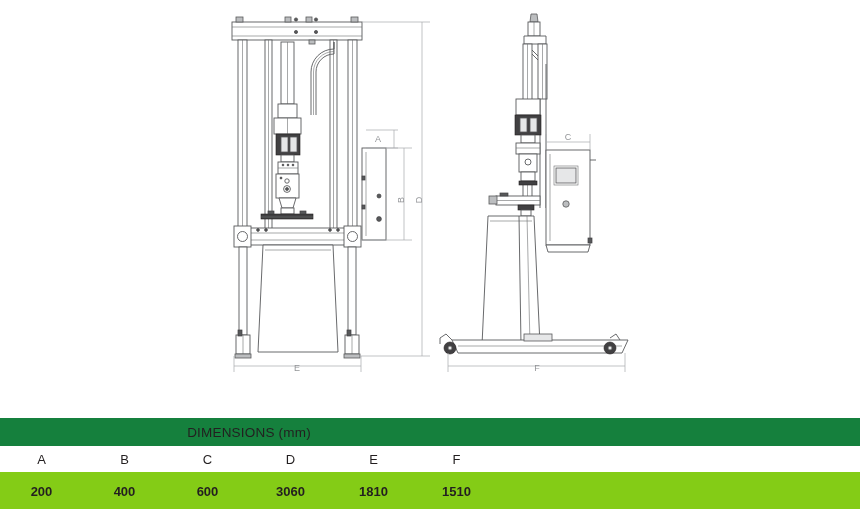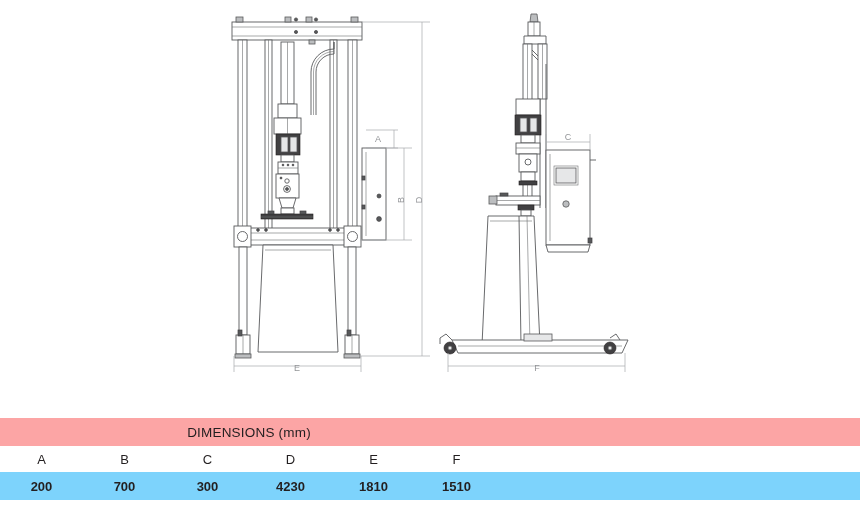--- a/index.html
+++ b/index.html
@@ -34,31 +34,31 @@
     top: 418px;
     width: 860px;
     border-collapse: collapse;
     table-layout: fixed;
   }
   #dimensions-table td {
     padding: 0;
     margin: 0;
   }
   .row-title {
-    background: #fca5a5;
+    background: #15803d;
     height: 28px;
     margin-left: 21px;
   }
   .row-letters {
     background: #ffffff;
     height: 26px;
   }
   .row-values {
-    background: #7dd3fc;
-    height: 28px;
+    background: #84cc16;
+    height: 38px;
   }
   .title-cell {
     font-size: 13.5px;
     color: #231f20;
     text-align: center;
     vertical-align: middle;
     letter-spacing: 0.2px;
   }
   .letter-cell {
     font-size: 13px;
@@ -359,21 +359,21 @@
       <td class="letter-cell">A</td>
       <td class="letter-cell">B</td>
       <td class="letter-cell">C</td>
       <td class="letter-cell">D</td>
       <td class="letter-cell">E</td>
       <td class="letter-cell">F</td>
       <td class="spacer-cell"></td>
     </tr>
     <tr class="row-values">
       <td class="value-cell">200</td>
-      <td class="value-cell">700</td>
-      <td class="value-cell">300</td>
-      <td class="value-cell">4230</td>
+      <td class="value-cell">400</td>
+      <td class="value-cell">600</td>
+      <td class="value-cell">3060</td>
       <td class="value-cell">1810</td>
       <td class="value-cell">1510</td>
       <td class="spacer-cell"></td>
     </tr>
   </tbody>
 </table>
 
 </body></html>

